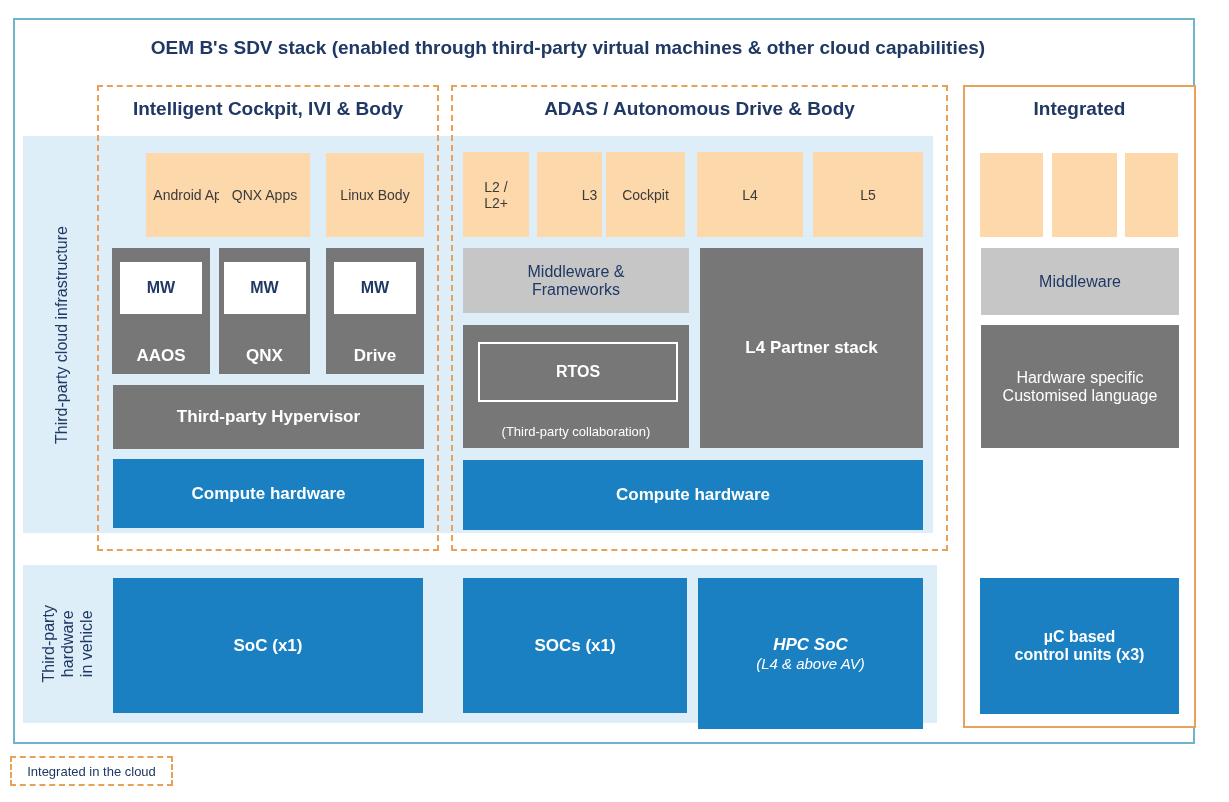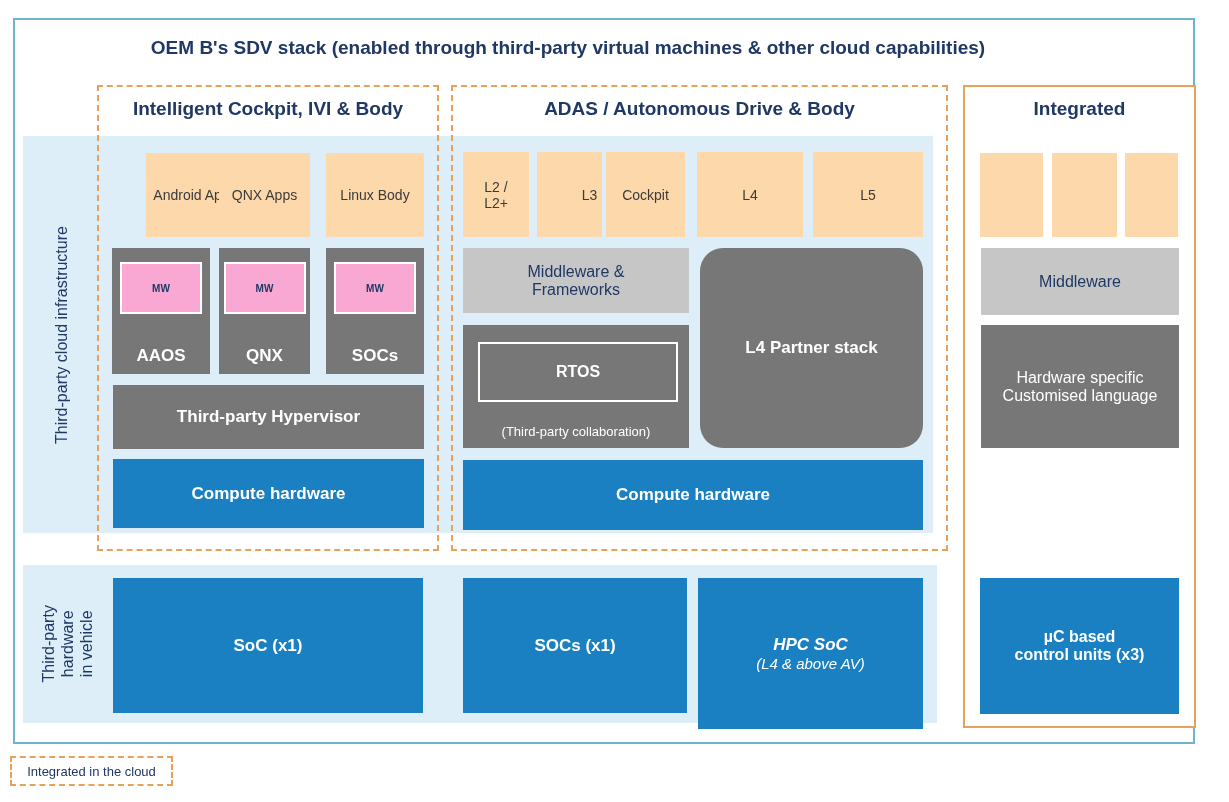--- a/index.html
+++ b/index.html
@@ -17,21 +17,21 @@
   .band{background:#ddeef8;}
   .dash-col{border:2px dashed #e8a158;background:transparent;}
   .solid-col{border:2px solid #e8a158;background:#ffffff;}
   .peach{background:#fcd8ab;color:#3b3b3b;font-size:14px;}
   .dgray{background:#777777;color:#ffffff;}
   .lgray{background:#c6c6c6;color:#1f3864;font-size:16px;}
   .blue{background:#1a80c2;color:#ffffff;font-weight:700;font-size:17px;}
   .title{font-size:19px;font-weight:700;}
   .header{font-size:19px;font-weight:700;}
   .os-stack{display:flex;flex-direction:column;align-items:center;justify-content:space-between;padding:14px 10px 8px 10px;}
-  .mw-chip{width:78px;height:48px;background:#f9a8d4;border:2px solid #ffffff;color:#1f3864;font-weight:700;font-size:10px;display:flex;align-items:center;justify-content:center;}
+  .mw-chip{width:78px;height:48px;background:#ffffff;border:2px solid #ffffff;color:#1f3864;font-weight:700;font-size:16px;display:flex;align-items:center;justify-content:center;}
   .os-label{font-size:17px;font-weight:700;color:#ffffff;}
   .vlabel{transform:rotate(-90deg);white-space:nowrap;font-size:16px;color:#1f3864;}
   .vlabel-multi{transform:rotate(-90deg);white-space:pre-line;font-size:16px;line-height:1.2;color:#1f3864;text-align:center;}
   .rtos-inner{position:absolute;left:15px;top:17px;width:196px;height:56px;border:2px solid #ffffff;display:flex;align-items:center;justify-content:center;font-size:16px;font-weight:700;color:#ffffff;}
   .rtos-note{position:absolute;left:0;bottom:9px;width:100%;text-align:center;font-size:13px;color:#ffffff;font-weight:400;}
   .legend-box{border:2px dashed #e8a158;display:flex;align-items:center;justify-content:center;font-size:13px;color:#1f3864;}
   .hpc-title{font-weight:700;font-style:italic;font-size:17px;}
   .hpc-sub{font-style:italic;font-size:15px;font-weight:400;}
 </style>
 </head>
@@ -70,36 +70,36 @@
   <div class="abs dgray os-stack" style="left:112px;top:248px;width:98px;height:126px;">
     <span class="mw-chip">MW</span>
     <span class="os-label">AAOS</span>
   </div>
   <div class="abs dgray os-stack" style="left:219px;top:248px;width:91px;height:126px;">
     <span class="mw-chip">MW</span>
     <span class="os-label">QNX</span>
   </div>
   <div class="abs dgray os-stack" style="left:326px;top:248px;width:98px;height:126px;">
     <span class="mw-chip">MW</span>
-    <span class="os-label">SOCs</span>
+    <span class="os-label">Drive</span>
   </div>
 
   <div class="abs flex dgray bold" style="left:113px;top:385px;width:311px;height:64px;font-size:17px;">Third-party Hypervisor</div>
   <div class="abs flex blue" style="left:113px;top:459px;width:311px;height:69px;">Compute hardware</div>
 
   <div class="abs flex peach pre" style="left:463px;top:152px;width:66px;height:85px;">L2 /
 L2+</div>
   <div class="abs flex peach" style="left:537px;top:152px;width:65px;height:85px;padding-left:40px;">L3</div>
   <div class="abs flex peach" style="left:606px;top:152px;width:79px;height:85px;">Cockpit</div>
   <div class="abs flex peach" style="left:697px;top:152px;width:106px;height:85px;">L4</div>
   <div class="abs flex peach" style="left:813px;top:152px;width:110px;height:85px;">L5</div>
 
   <div class="abs flex lgray pre" style="left:463px;top:248px;width:226px;height:65px;">Middleware &amp;
 Frameworks</div>
-  <div class="abs flex dgray bold" style="left:700px;top:248px;width:223px;height:200px;font-size:17px;border-radius:23px;">L4 Partner stack</div>
+  <div class="abs flex dgray bold" style="left:700px;top:248px;width:223px;height:200px;font-size:17px;">L4 Partner stack</div>
 
   <div class="abs dgray" style="left:463px;top:325px;width:226px;height:123px;">
     <div class="rtos-inner">RTOS</div>
     <div class="rtos-note">(Third-party collaboration)</div>
   </div>
 
   <div class="abs flex blue" style="left:463px;top:460px;width:460px;height:70px;">Compute hardware</div>
 
   <div class="abs peach" style="left:980px;top:153px;width:63px;height:84px;"></div>
   <div class="abs peach" style="left:1052px;top:153px;width:65px;height:84px;"></div>

